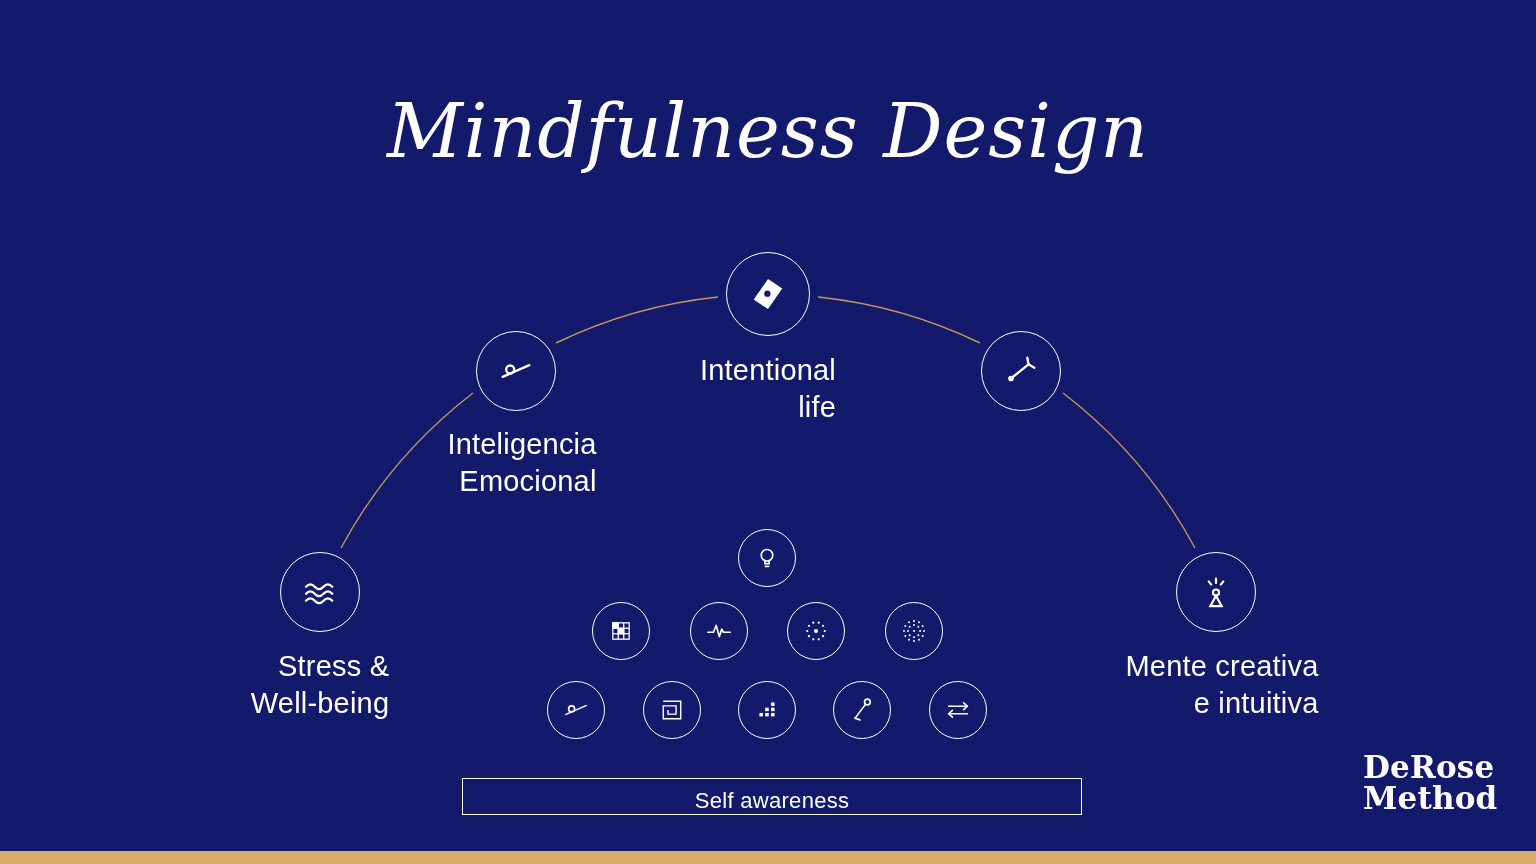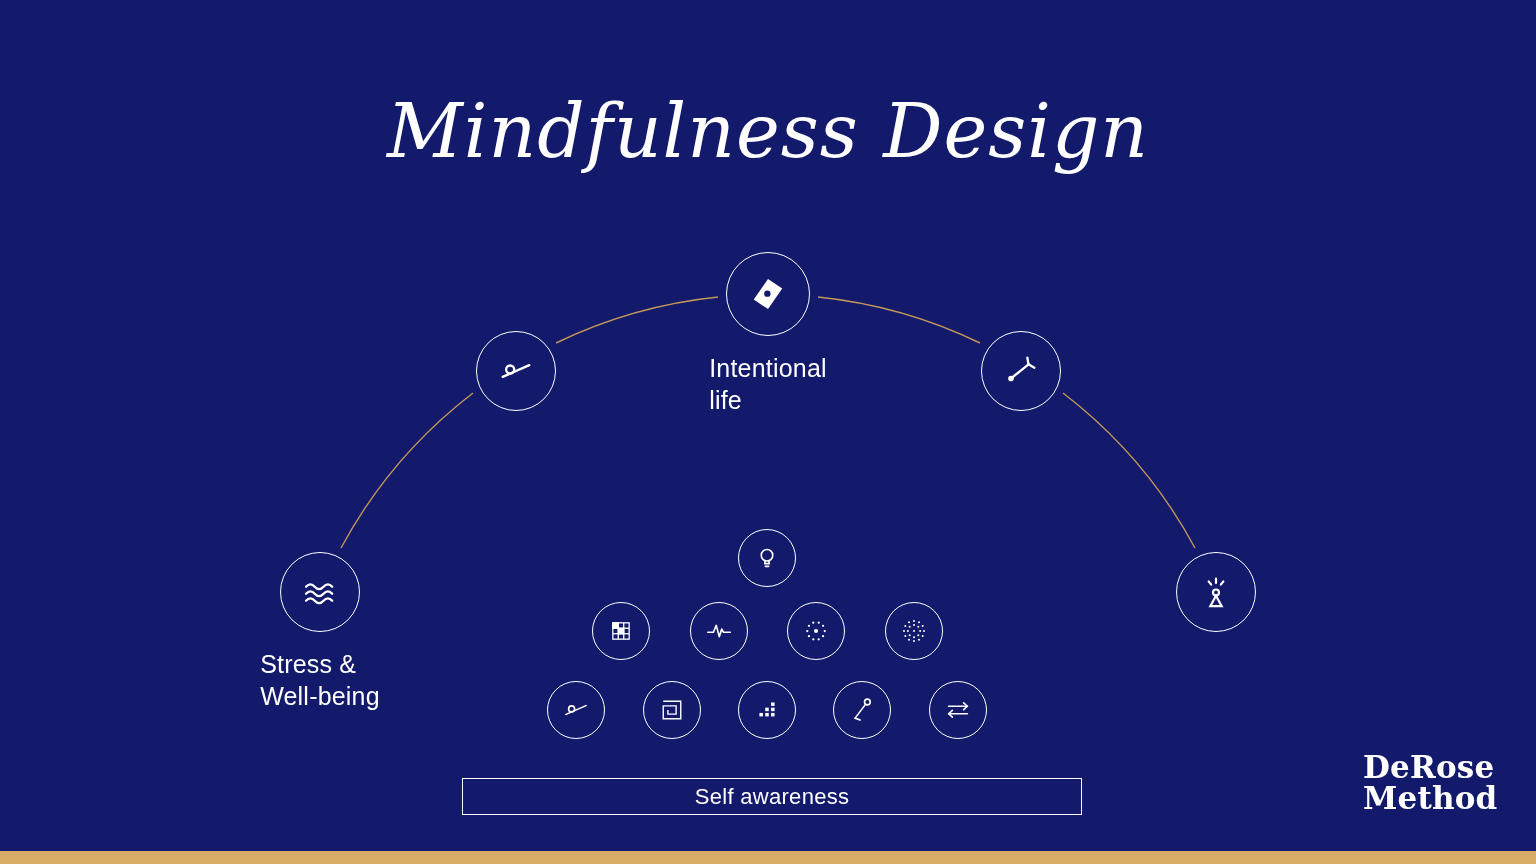--- a/index.html
+++ b/index.html
@@ -19,27 +19,27 @@
     position:absolute;border:1.7px solid #fff;border-radius:50%;
     display:flex;align-items:center;justify-content:center;
     transform:translate(-50%,-50%);
     box-sizing:border-box;background:transparent;
   }
   .circle.big{width:80px;height:80px;}
   .circle.top{width:84px;height:84px;}
   .circle.small{width:58px;height:58px;}
   .label{
     position:absolute;transform:translateX(-50%);
-    white-space:pre-line;text-align:left;
-    font-size:25px;line-height:1.28;letter-spacing:.2px;
+    white-space:pre-line;text-align:right;
+    font-size:29px;line-height:1.28;letter-spacing:.2px;
   }
   .self-box{
     position:absolute;left:462px;top:778px;width:620px;height:37px;
     border:1.5px solid #fff;box-sizing:border-box;
-    display:flex;align-items:center;justify-content:center;
+    display:flex;align-items:flex-end;justify-content:center;
     font-size:22px;letter-spacing:.3px;
   }
   .logo{
     position:absolute;left:1363px;top:752px;
     font-family:"DejaVu Serif",serif;font-weight:700;
     font-size:31px;line-height:1.0;letter-spacing:.2px;
   }
   .bottom-bar{
     position:absolute;left:0;bottom:0;width:100%;height:13px;
     background:#d8ac67;
@@ -70,20 +70,22 @@
   </div>
   <div class="label" style="left:768px;top:352px">Intentional
 life</div>
 
   <div class="circle big" style="left:516px;top:371px">
     <svg class="icon" width="40" height="40" viewBox="0 0 24 24" fill="none" stroke="#ffffff" stroke-width="1.4" stroke-linecap="round">
       <line x1="4" y1="15.5" x2="20" y2="8.5"></line>
       <circle cx="8.5" cy="11.1" r="2.4"></circle>
     </svg>
   </div>
+  <div class="label" style="left:522px;top:426px">Inteligencia
+Emocional</div>
 
   <div class="circle big" style="left:1021px;top:371px">
     <svg class="icon" width="40" height="40" viewBox="0 0 24 24" fill="none" stroke="#ffffff" stroke-width="1.4" stroke-linecap="round">
       <circle cx="6" cy="16.5" r="1.7" fill="#ffffff" stroke="none"></circle>
       <line x1="6" y1="16.5" x2="16.5" y2="8"></line>
       <line x1="16.5" y1="8" x2="20" y2="10"></line>
       <line x1="16.5" y1="8" x2="15.8" y2="4"></line>
     </svg>
   </div>
 
@@ -99,20 +101,22 @@
 
   <div class="circle big" style="left:1216px;top:592px">
     <svg class="icon" width="40" height="40" viewBox="0 0 24 24" fill="none" stroke="#ffffff" stroke-width="1.3" stroke-linecap="round">
       <circle cx="12" cy="12.3" r="1.8"></circle>
       <path d="M12 14.2 L8.6 20.5 L15.4 20.5 Z"></path>
       <line x1="12" y1="4" x2="12" y2="6.6"></line>
       <line x1="7.6" y1="5.6" x2="9.1" y2="7.6"></line>
       <line x1="16.4" y1="5.6" x2="14.9" y2="7.6"></line>
     </svg>
   </div>
+  <div class="label" style="left:1222px;top:648px">Mente creativa
+e  intuitiva</div>
 
   <div class="circle small" style="left:767px;top:558px">
     <svg class="icon" width="30" height="30" viewBox="0 0 24 24" fill="none" stroke="#ffffff" stroke-width="1.3" stroke-linecap="round">
       <circle cx="12" cy="9.8" r="4.6"></circle>
       <path d="M10.3 14.1 v2.4 h3.4 v-2.4"></path>
       <line x1="10.7" y1="18.7" x2="13.3" y2="18.7"></line>
     </svg>
   </div>
 
   <div class="circle small" style="left:621px;top:631px">

